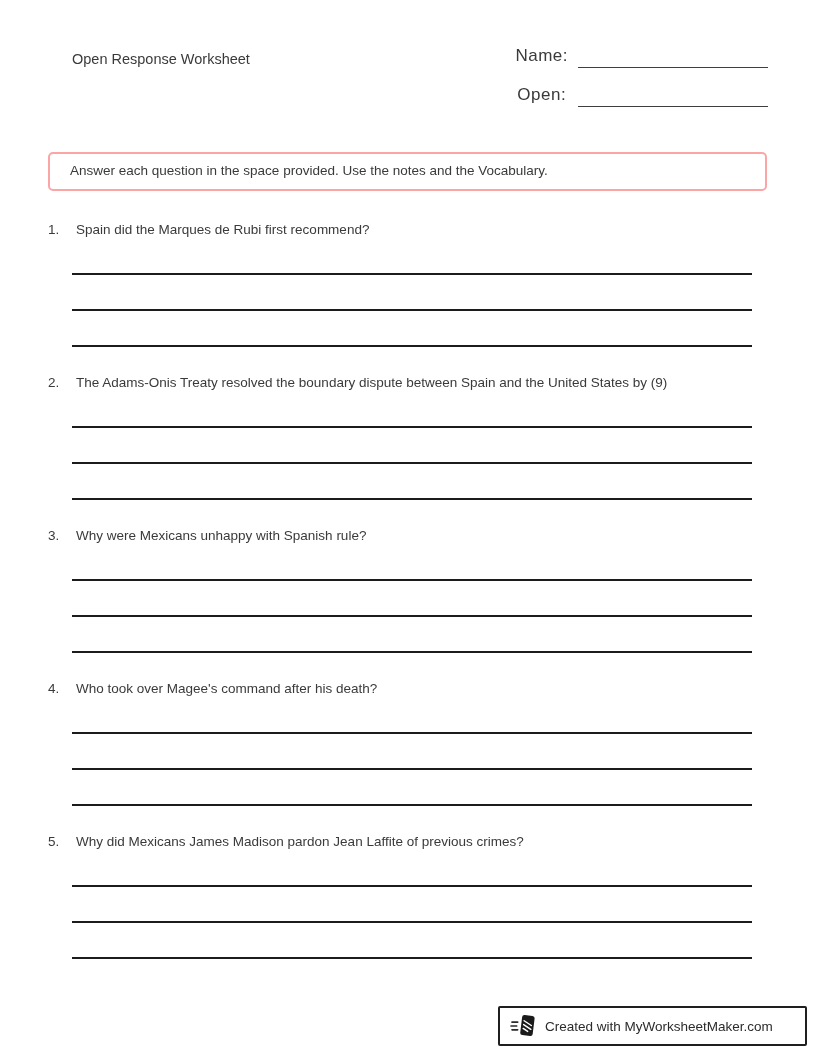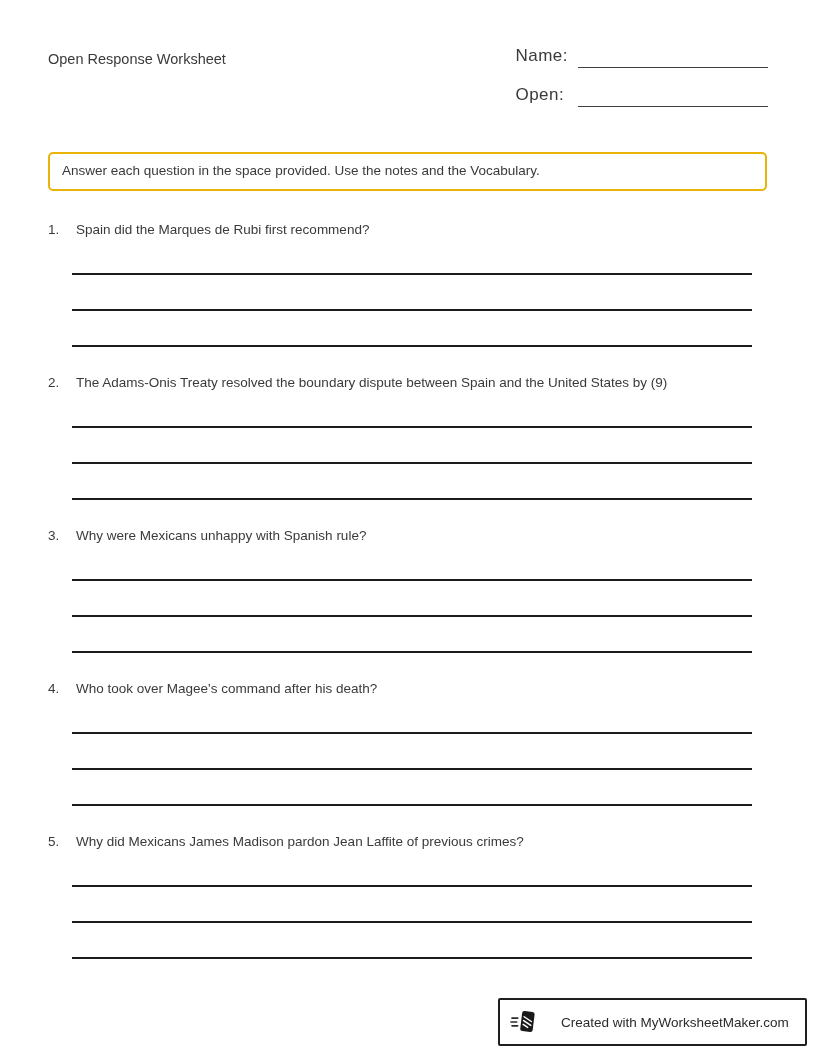--- a/index.html
+++ b/index.html
@@ -15,53 +15,53 @@
     box-sizing: border-box;
     font-family: "Liberation Sans", "DejaVu Sans", sans-serif;
     color: #3a3a3a;
     overflow: hidden;
   }
   
   .header {
     display: flex;
     justify-content: space-between;
     align-items: flex-start;
-    padding: 42px 48px 0 48px;
+    padding: 42px 48px 0 72px;
   }
   .title {
     font-size: 14.5px;
     line-height: 20px;
     padding-top: 7px;
     color: #3a3a3a;
   }
   .name-date {
     display: grid;
     grid-template-columns: auto 190px;
     column-gap: 10px;
     row-gap: 13px;
     align-items: end;
   }
   .nd-label {
     font-size: 17px;
     line-height: 25px;
     letter-spacing: 0.5px;
-    text-align: left;
+    text-align: center;
     color: #3a3a3a;
   }
   .nd-line {
     display: block;
     height: 25px;
     border-bottom: 1.5px solid #3f3f3f;
   }
   
   .instruction-box {
     margin: 45px 49px 0 48px;
-    border: 2px solid #eab308;
+    border: 2px solid #fca5a5;
     border-radius: 5px;
-    padding: 8px 12px 9px 12px;
+    padding: 8px 12px 9px 20px;
     font-size: 13.5px;
     line-height: 18px;
     color: #3a3a3a;
   }
   
   .questions {
     padding: 0 64px 0 48px;
   }
   .question {
     margin-top: 27px;
@@ -86,28 +86,28 @@
     height: 0;
     border-top: 2.5px solid #1c1c1c;
     margin: 34px 0 0 24px;
   }
   
   .footer-badge {
     position: absolute;
     right: 9px;
     bottom: 10px;
     width: 309px;
-    height: 48px;
+    height: 40px;
     box-sizing: border-box;
     border: 2px solid #1f1f1f;
     border-radius: 2px;
     background: #ffffff;
     display: flex;
     align-items: center;
-    gap: 24px;
+    gap: 8px;
     padding: 0 10px;
   }
   .footer-text {
     font-size: 13.5px;
     color: #2b2b2b;
     white-space: nowrap;
   }
   .logo-icon {
     flex-shrink: 0;
     width: 27px;

